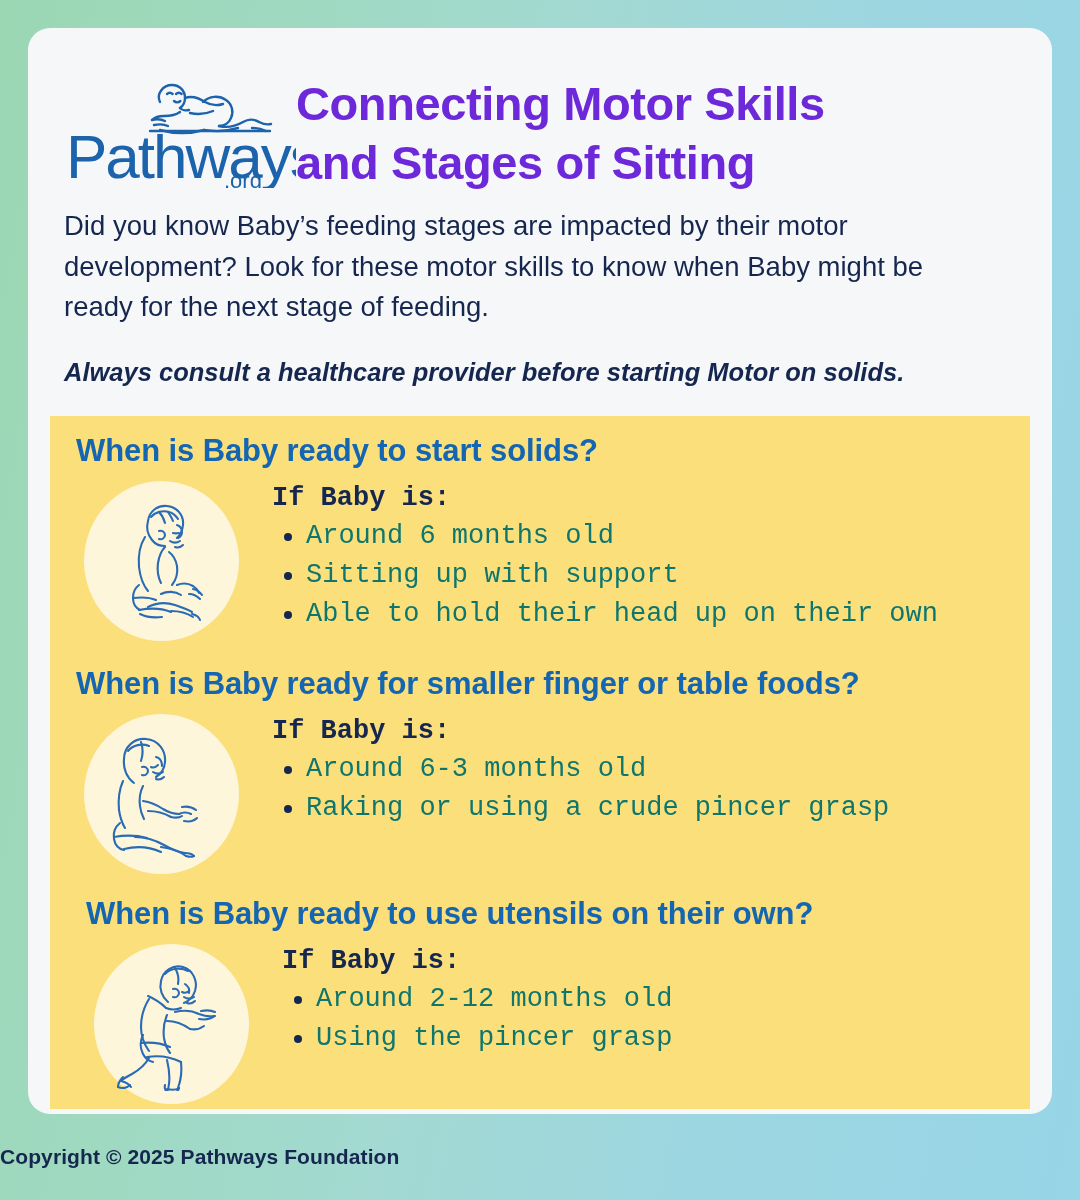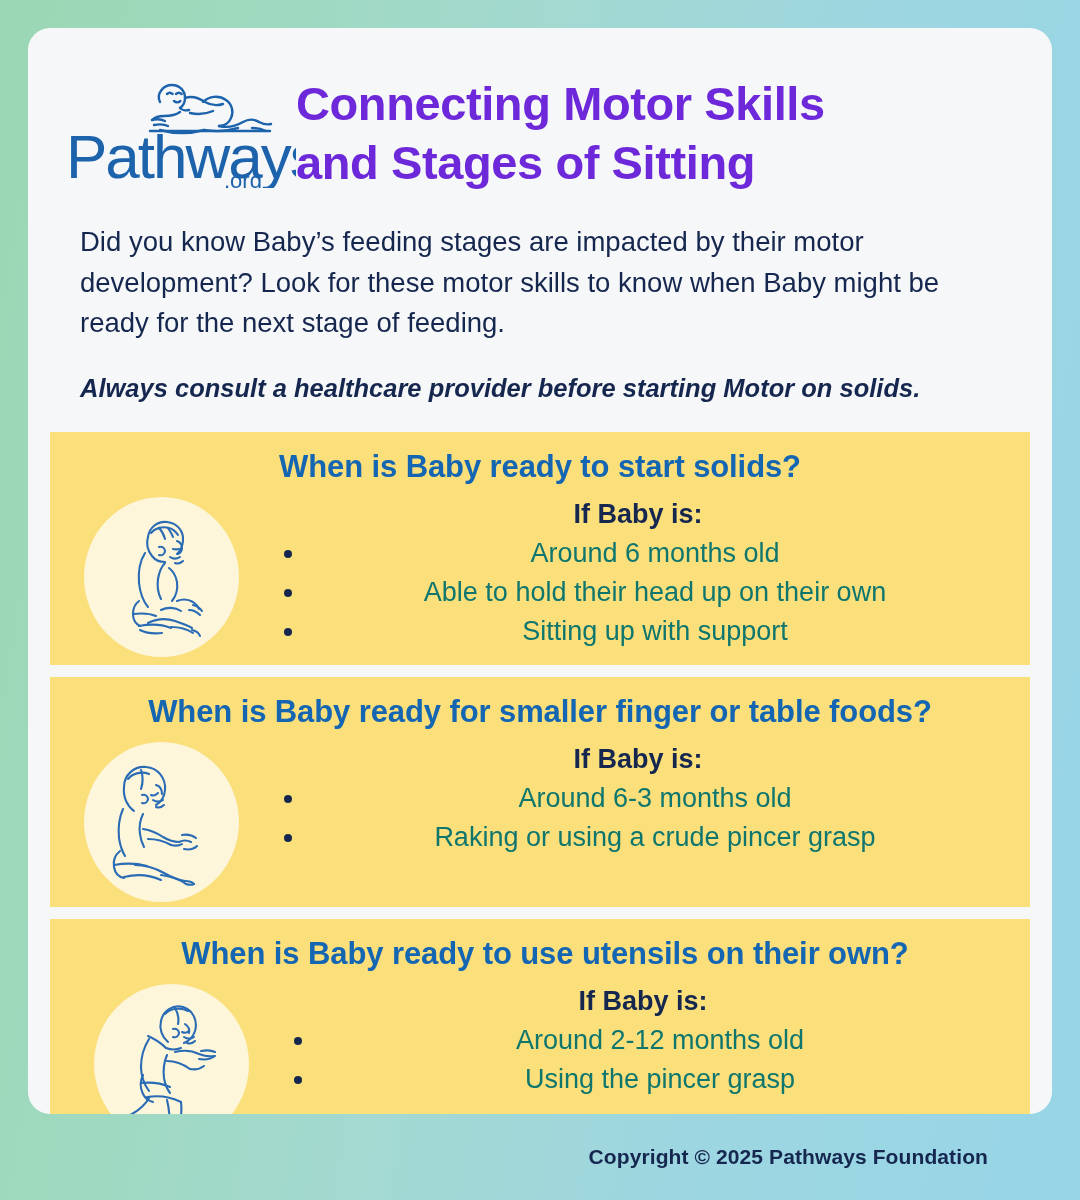--- a/index.html
+++ b/index.html
@@ -51,65 +51,65 @@
     line-height: 1.26;
     font-weight: 700;
     letter-spacing: -0.4px;
   }
 
   
   .intro {
     padding: 14px 60px 0 36px;
   }
   .intro p {
-    margin: 16px;
+    margin: 0;
     color: #16274F;
     font-size: 27.5px;
     line-height: 1.47;
     font-weight: 400;
   }
   .intro .note {
     margin-top: 26px;
     font-style: italic;
     font-weight: 700;
     font-size: 25.5px;
     color: #16274F;
   }
 
   
   .cards {
     margin-top: 25px;
     padding: 0 22px 0 22px;
-    text-align: center;
   }
   .card {
     background: #FBDF7B;
     padding: 14px 26px 22px 26px;
     box-sizing: border-box;
   }
-  .card + .card { margin-top: 12px; }
+  .card + .card { }
   .card-1 { height: 233px; }
   .card-2 { height: 230px; }
   .card-3 { height: 230px; padding-left: 36px; }
 
   .card-heading {
     margin: 0 0 2px 0;
     color: #1465B2;
     font-size: 31px;
     font-weight: 700;
     line-height: 1.35;
     letter-spacing: -0.1px;
   }
   .card-heading .light { font-weight: 600; }
   .card-heading .strong { font-weight: 800; }
 
   .card-body {
     display: flex;
     align-items: flex-start;
     margin-top: 6px;
+    font-family: Liberation Mono, monospace;
   }
   .illus {
     flex: 0 0 170px;
     width: 170px;
     height: 165px;
     display: flex;
     align-items: center;
     justify-content: center;
   }
   .illus-disc {
@@ -160,21 +160,21 @@
 
   
   .footer {
     position: absolute;
     left: 0;
     bottom: 0;
     width: 988px;
     height: 86px;
     display: flex;
     align-items: center;
-    justify-content: flex-end;
+    justify-content: flex-start;
   }
   .footer-text {
     color: #16274F;
     font-size: 21px;
     font-weight: 700;
     letter-spacing: 0.1px;
   }
 </style>
 </head>
 <body>
@@ -267,22 +267,22 @@
                   <path d="M91 119c4 1 7 3 8 6"></path>
                   <path d="M39 119c6 3 14 4 22 3"></path>
                 </g>
               </svg>
             </div>
           </div>
           <div class="bullets">
             <p class="if-baby">If Baby is:</p>
             <ul class="points">
               <li>Around 6 months old</li>
+              <li>Sitting up with support</li>
               <li>Able to hold their head up on their own</li>
-              <li>Sitting up with support</li>
             </ul>
           </div>
         </div>
       </div>
 
       <div class="card card-2">
         <h2 class="card-heading">
           <span class="light">When is Baby ready for </span><span class="strong">smaller finger or table foods</span><span class="light">?</span>
         </h2>
         <div class="card-body">

